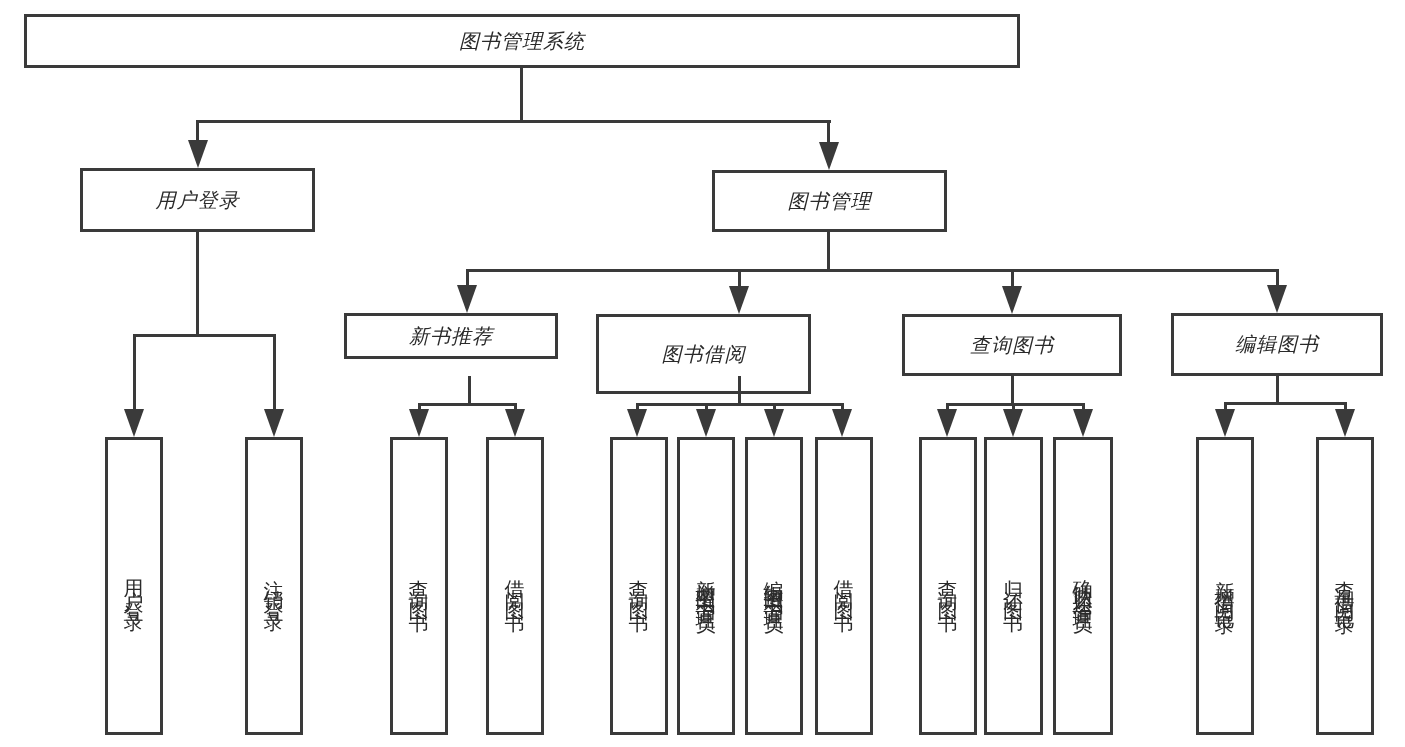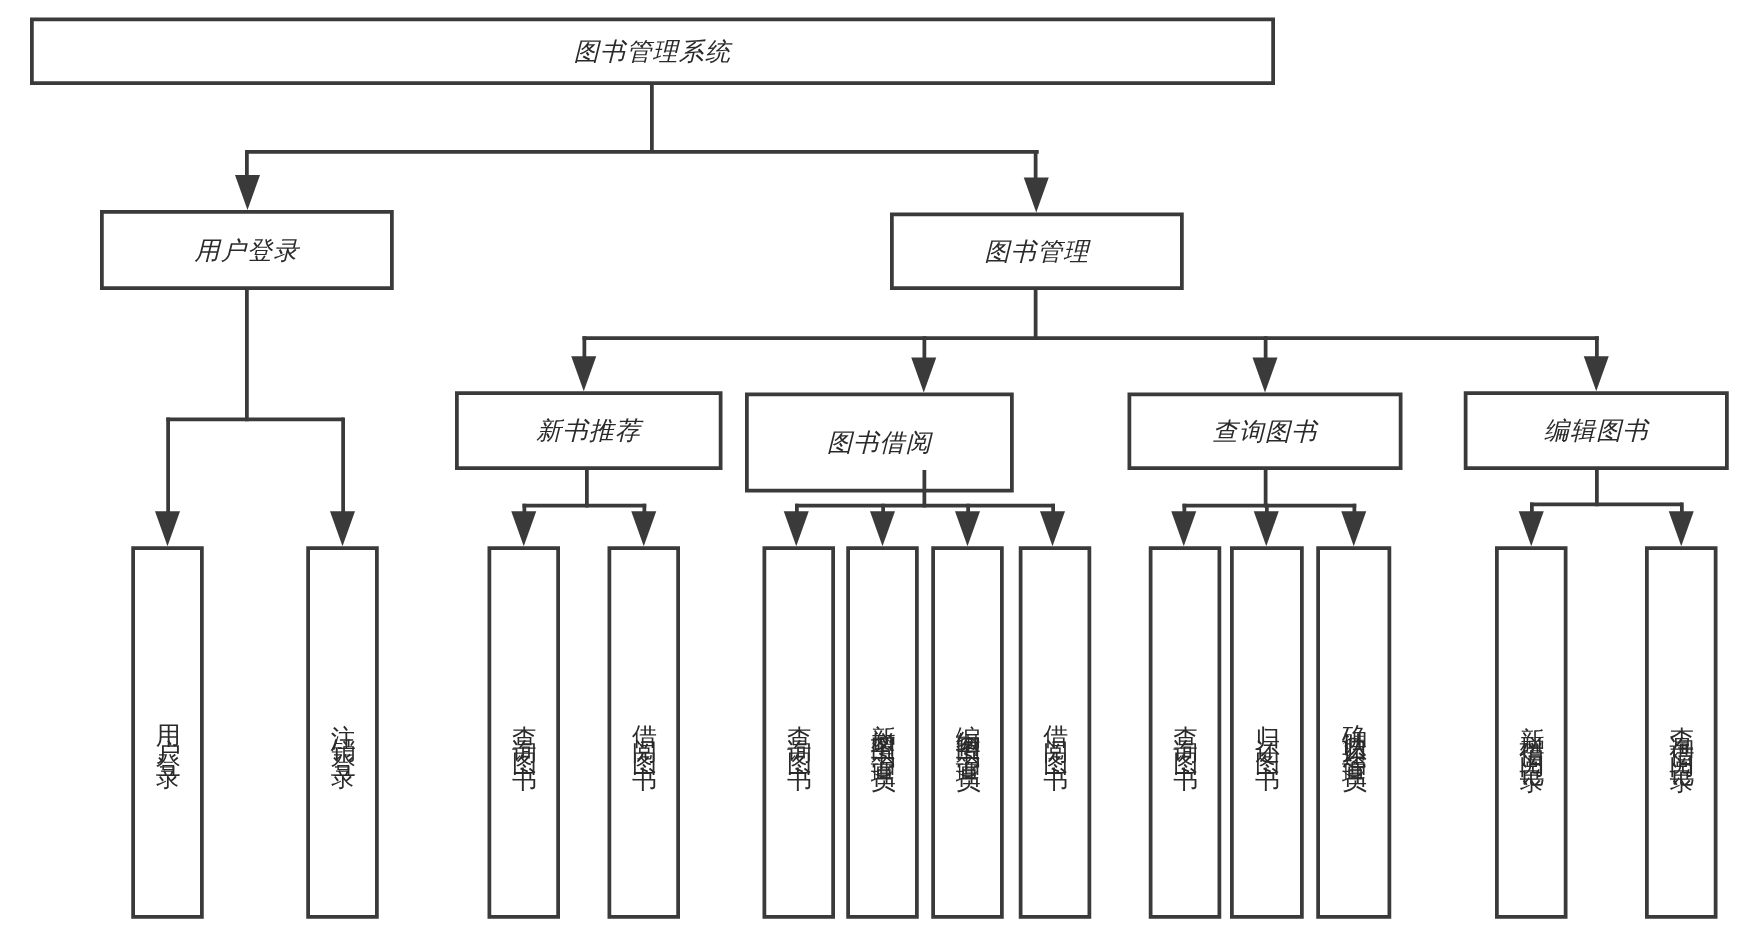--- a/index.html
+++ b/index.html
@@ -67,21 +67,21 @@
     <span class="lbl">图书管理系统</span>
   </div>
 
   <div class="box" style="left:80px;top:168px;width:235px;height:64px">
     <span class="lbl">用户登录</span>
   </div>
   <div class="box" style="left:712px;top:170px;width:235px;height:62px">
     <span class="lbl">图书管理</span>
   </div>
 
-  <div class="box" style="left:364px;top:313px;width:214px;height:63px">
+  <div class="box" style="left:344px;top:313px;width:214px;height:46px">
     <span class="lbl">新书推荐</span>
   </div>
   <div class="box" style="left:596px;top:314px;width:215px;height:80px">
     <span class="lbl">图书借阅</span>
   </div>
   <div class="box" style="left:902px;top:314px;width:220px;height:62px">
     <span class="lbl">查询图书</span>
   </div>
   <div class="box" style="left:1171px;top:313px;width:212px;height:63px">
     <span class="lbl">编辑图书</span>

